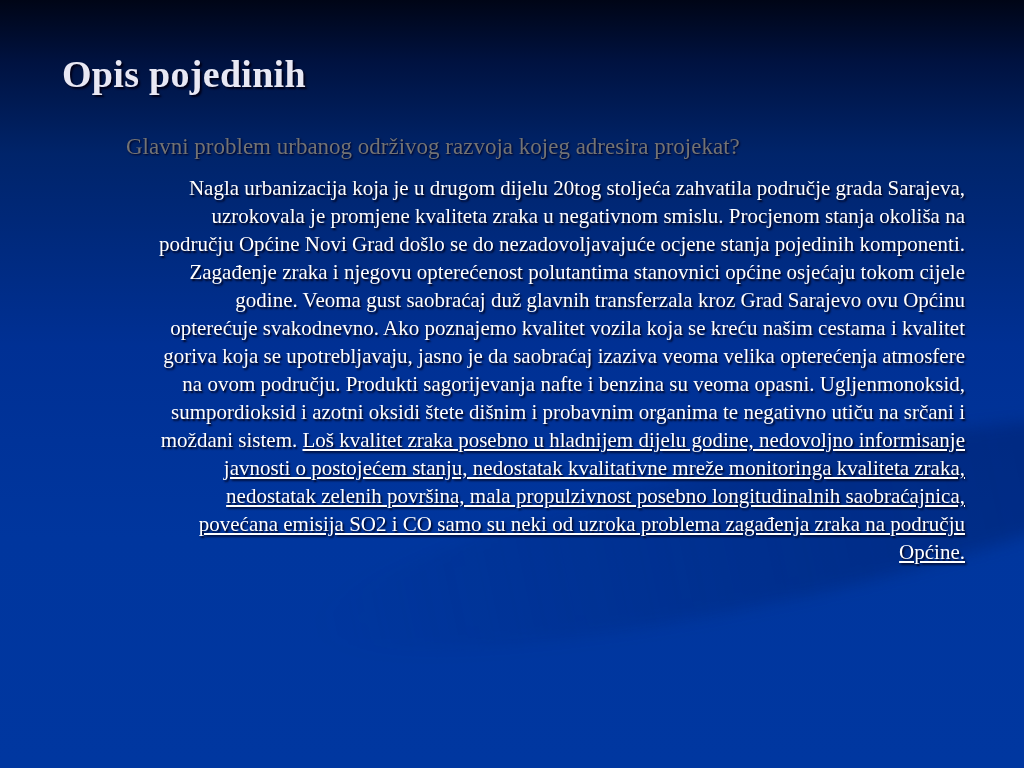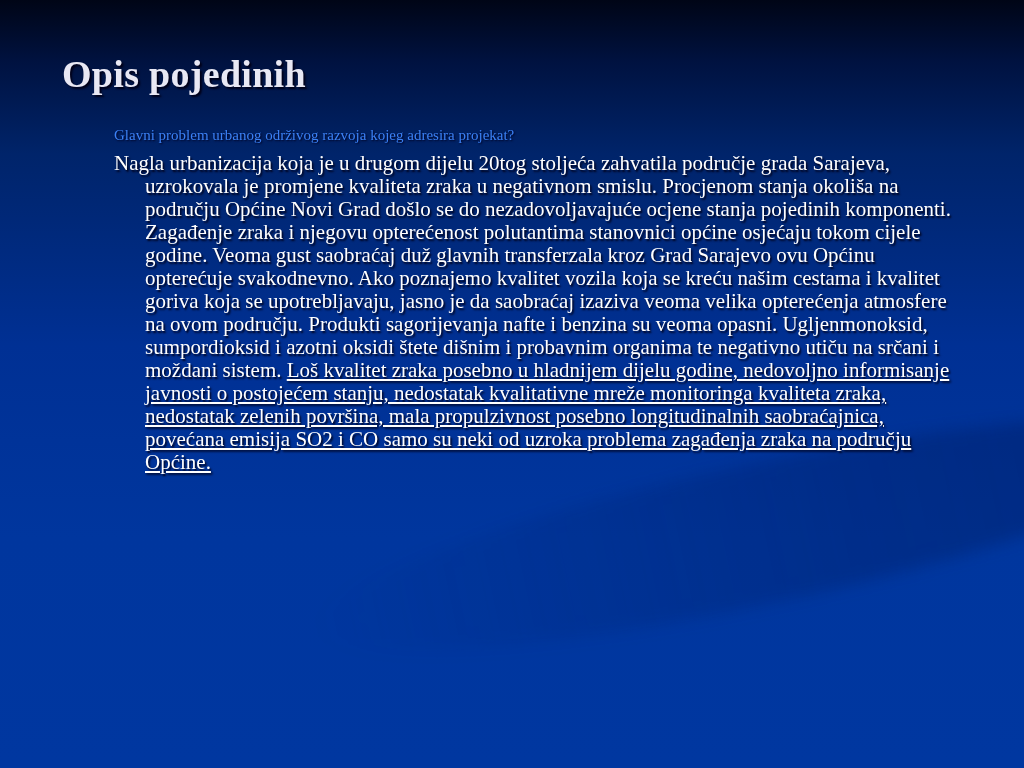--- a/index.html
+++ b/index.html
@@ -38,36 +38,37 @@
       text-shadow: 2px 2px 2px #000018;
       letter-spacing: 0.3px;
     }
     .content {
       position: absolute;
       left: 114px;
       top: 120px;
       width: 850px;
     }
     .subtitle {
-      margin: 0;
-      font-size: 15px;
-      color: #3b82f6;
+      margin: 12px;
+      font-size: 23px;
+      color: #737373;
       text-shadow: 1px 1px 2px #000020;
       line-height: 30px;
       white-space: nowrap;
     }
     .body-text {
       margin: 2px 0 0 0;
       font-size: 21px;
-      line-height: 23px;
+      line-height: 28px;
       color: #ffffff;
       text-shadow: 1.5px 1.5px 2px #000018;
       padding-left: 31px;
       text-indent: -31px;
       width: 820px;
+      text-align: right;
     }
     .body-text .link {
       text-decoration: underline;
       text-underline-offset: 2px;
       color: #ffffff;
       cursor: pointer;
     }
   </style>
 </head>
 <body>

